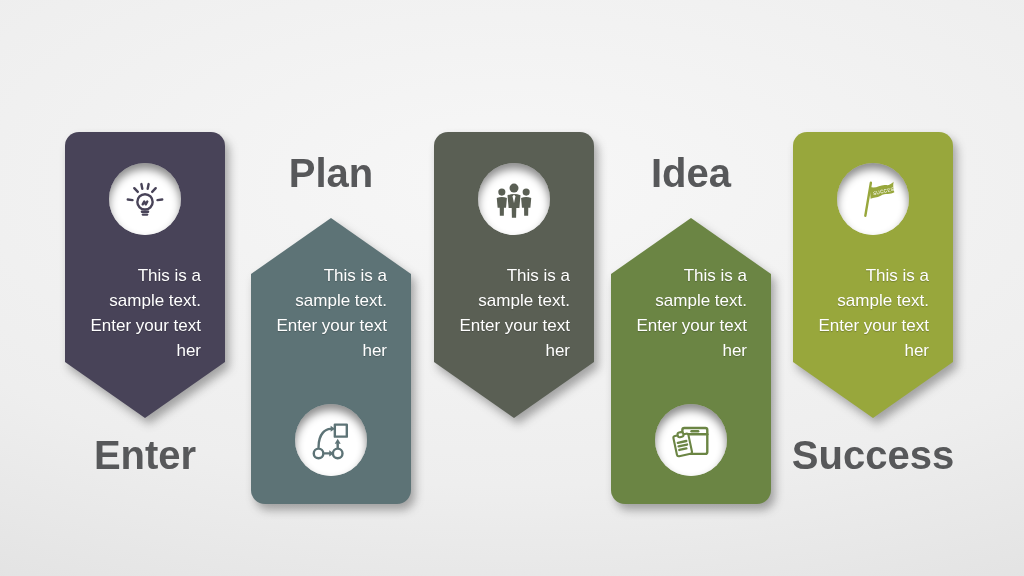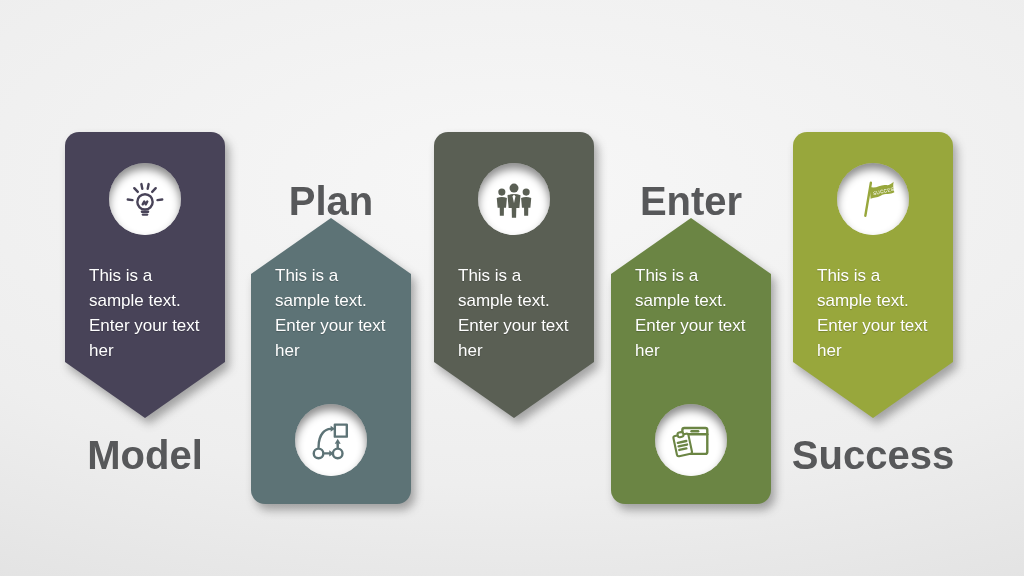--- a/index.html
+++ b/index.html
@@ -16,26 +16,26 @@
   .banner-fill{fill:var(--c);}
   .circle{position:absolute;left:44px;width:72px;height:72px;border-radius:50%;background:#ffffff;
     box-shadow:inset 0 6px 9px rgba(0,0,0,0.45), inset 0 -2px 2px rgba(255,255,255,0.65);
     display:flex;align-items:center;justify-content:center;}
   .circle.down-circle{top:163px;}
   .circle.up-circle{top:404px;}
   .icon{width:46px;height:46px;}
   .st{stroke:var(--c);fill:none;stroke-width:2.5;stroke-linecap:round;stroke-linejoin:round;}
   .fl{fill:var(--c);stroke:none;}
   .stk{stroke:var(--c);stroke-width:2.2;stroke-linejoin:round;}
-  .sample-text{position:absolute;left:24px;width:112px;top:263px;text-align:left;color:#ffffff;
+  .sample-text{position:absolute;left:24px;width:112px;top:263px;text-align:right;color:#ffffff;
     font-size:17px;line-height:25px;text-shadow:0 1px 1px rgba(0,0,0,0.22);}
   .title{position:absolute;left:50%;transform:translateX(-50%);font-size:40px;font-weight:bold;
     color:#57585a;white-space:pre-line;text-align:center;line-height:50px;}
   .title.down-title{top:430px;}
-  .title.up-title{top:148px;margin-top:28px;}
+  .title.up-title{top:148px;}
   .flag-text{fill:#ffffff;font-size:5px;font-family:"Liberation Sans","DejaVu Sans",sans-serif;letter-spacing:0.3px;}
 </style>
 </head>
 <body>
 
 <div id="canvas">
 
   <div class="step" style="left: 65px; --c: #484358;">
     <svg class="banner down" viewBox="0 0 160 286">
       <path class="banner-fill" d="M14,0 H146 A14,14 0 0 1 160,14 V230 L80,286 L0,230 V14 A14,14 0 0 1 14,0 Z"></path>
@@ -50,21 +50,21 @@
           <path d="M37,25.2 L42,24.5"></path>
           <path d="M11,25.2 L6,24.5"></path>
           <path d="M31.5,16.6 L35.2,12.7"></path>
           <path d="M16.5,16.6 L12.8,12.7"></path>
           <path d="M26.8,13.4 L27.8,8.4"></path>
           <path d="M21.2,13.4 L20.2,8.4"></path>
         </g>
       </svg>
     </div>
     <div class="sample-text">This is a sample text. Enter your text her</div>
-    <div class="title down-title">Model</div>
+    <div class="title down-title">Enter</div>
   </div>
 
   <div class="step" style="left: 251px; --c: #5d7376;">
     <svg class="banner up" viewBox="0 0 160 286">
       <path class="banner-fill" d="M80,0 L160,56 V272 A14,14 0 0 1 146,286 H14 A14,14 0 0 1 0,272 V56 Z"></path>
     </svg>
     <div class="circle up-circle">
       <svg class="icon" viewBox="0 0 48 48">
         <g class="st" stroke-width="3">
           <circle cx="11" cy="38" r="5"></circle>
@@ -121,21 +121,21 @@
           <rect x="12.5" y="15.8" width="6" height="5" rx="2" fill="#ffffff" class="stk"></rect>
           <g class="st" stroke-width="1.8">
             <path d="M11,26 H20"></path>
             <path d="M11,29.8 H20"></path>
             <path d="M11,33.6 H18.5"></path>
           </g>
         </g>
       </svg>
     </div>
     <div class="sample-text">This is a sample text. Enter your text her</div>
-    <div class="title up-title">Enter</div>
+    <div class="title up-title">Idea</div>
   </div>
 
   <div class="step" style="left: 793px; --c: #98a73c;">
     <svg class="banner down" viewBox="0 0 160 286">
       <path class="banner-fill" d="M14,0 H146 A14,14 0 0 1 160,14 V230 L80,286 L0,230 V14 A14,14 0 0 1 14,0 Z"></path>
     </svg>
     <div class="circle down-circle">
       <svg class="icon" viewBox="0 0 48 48">
         <path class="fl" d="M20.5,11 C 26.5,14.5 32,8 38,9.5 C 40.5,10 43.5,8 45.5,6
                  C 44.8,10 45,13.5 46.3,17 C 42,20 37,17.5 32,20.5

